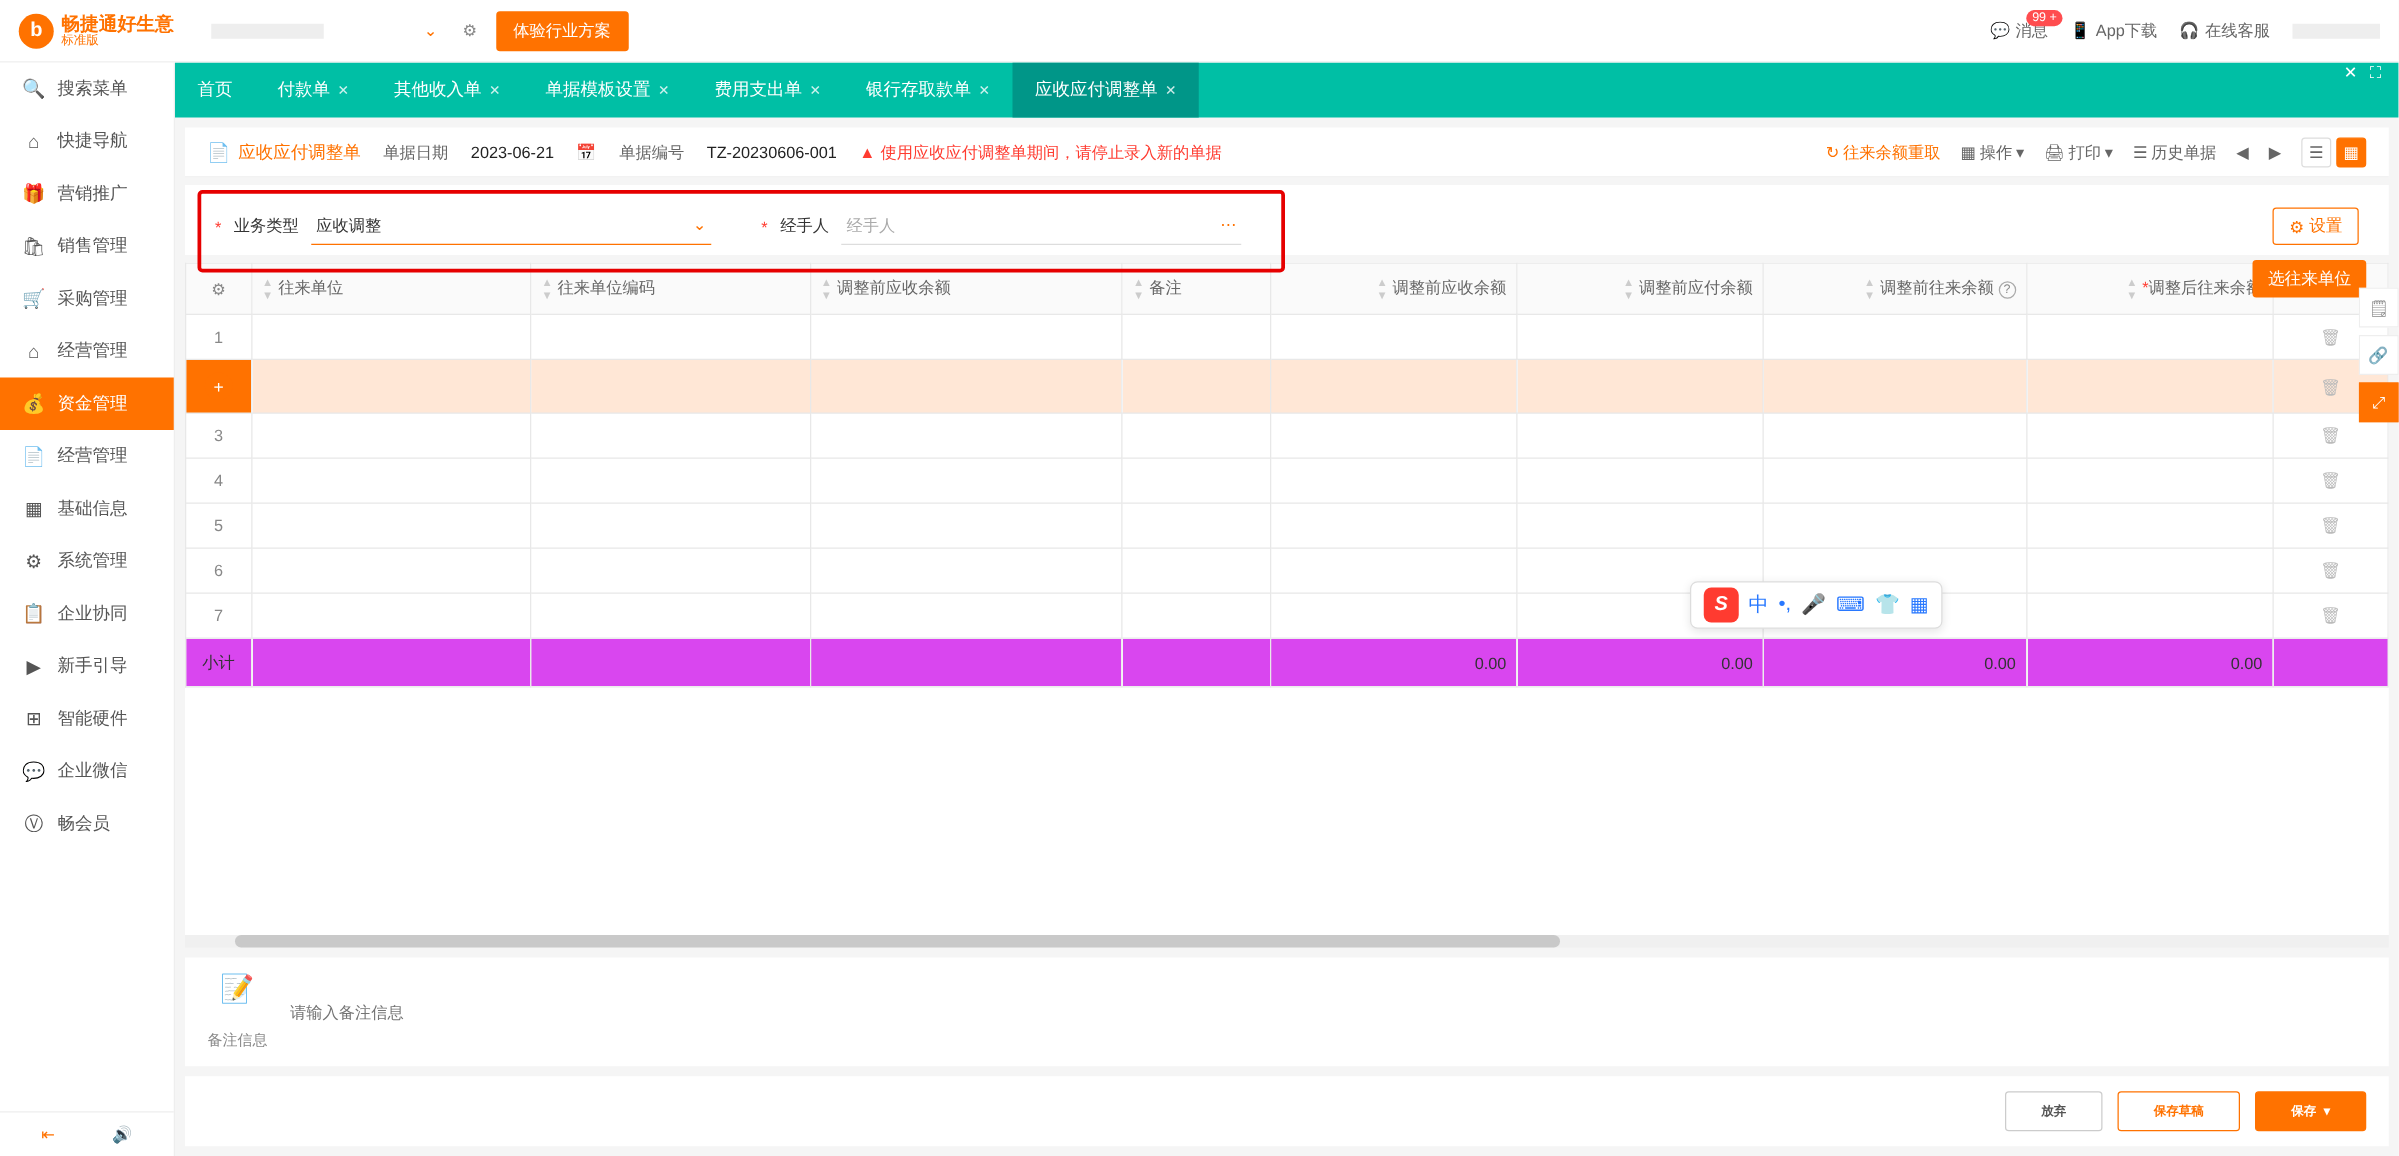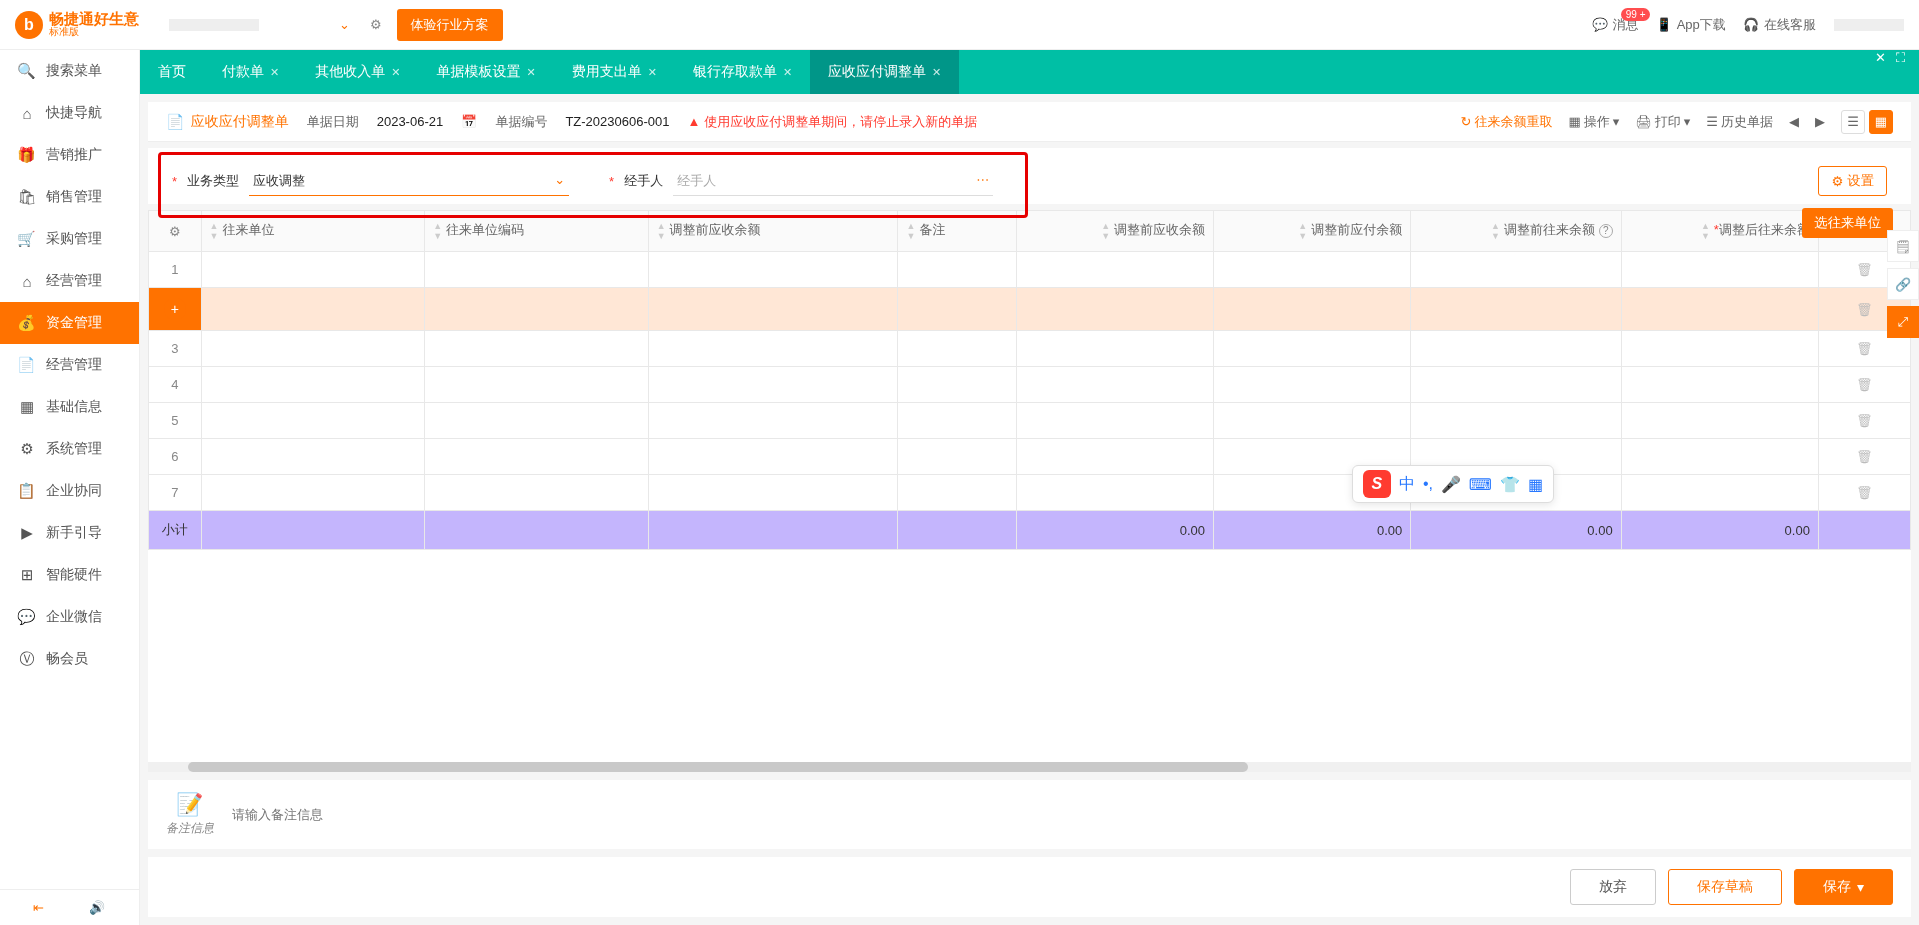--- a/index.html
+++ b/index.html
@@ -64,42 +64,42 @@
 th,td{border:1px solid #e8e8e8;padding:10px 8px;font-size:13px;text-align:left;white-space:nowrap;overflow:hidden;}
 th{background:#fafafa;color:#666;font-weight:normal;}
 th .sort{color:#ccc;font-size:9px;display:inline-flex;flex-direction:column;margin-right:4px;vertical-align:middle;}
 .rownum{text-align:center;width:40px;color:#888;}
 .gearcol{width:40px;text-align:center;color:#888;}
 .opcol{width:70px;text-align:center;}
 .trash{color:#bbb;cursor:pointer;}
 tr.active td{background:#ffe7d6;}
 tr.active .rownum{background:#ff7200;}
 .addbtn{width:22px;height:22px;background:#ff7200;color:#fff;border-radius:50%;display:inline-flex;align-items:center;justify-content:center;font-size:14px;}
-tr.subtotal td{background:#c4b5fd;text-align:right;color:#333;}
+tr.subtotal td{background:#d946ef;text-align:right;color:#333;}
 tr.subtotal td.lab{text-align:center;}
 .num{text-align:right;}
 .th-req{color:#ff3b30;}
 .qicon{display:inline-block;width:14px;height:14px;border:1px solid #aaa;border-radius:50%;font-size:10px;line-height:12px;text-align:center;color:#888;}
 
 .rtool{position:fixed;right:0;top:230px;display:flex;flex-direction:column;gap:6px;}
 .rtool div{width:32px;height:32px;background:#fff;border:1px solid #eee;display:flex;align-items:center;justify-content:center;color:#888;cursor:pointer;}
 .rtool div.on{background:#ff7200;color:#fff;border-color:#ff7200;}
 
 .ime{position:fixed;right:365px;top:465px;display:flex;align-items:center;gap:8px;background:#fff;border:1px solid #ddd;border-radius:6px;padding:4px 10px;box-shadow:0 2px 8px rgba(0,0,0,.1);}
 .ime .s{width:28px;height:28px;background:#ff3b30;color:#fff;border-radius:6px;display:flex;align-items:center;justify-content:center;font-weight:bold;font-style:italic;font-size:16px;}
 .ime .i{color:#2878ff;font-size:16px;}
 
 .remarks{margin:8px;background:#fff;display:flex;align-items:center;padding:12px 18px;gap:18px;}
 .rem-icon{display:flex;flex-direction:column;align-items:center;color:#00bfa5;}
 .rem-icon .ic{font-size:22px;}
-.rem-icon .tx{font-size:12px;color:#888;margin-top:2px;font-style:italic;}
+.rem-icon .tx{font-size:12px;color:#888;margin-top:20px;}
 .rem-input{flex:1;border:none;outline:none;color:#aaa;font-size:13px;}
 
 .footer{margin:0 8px 8px;background:#fff;padding:12px 18px;display:flex;justify-content:flex-end;gap:12px;}
-.btn{padding:8px 28px;border-radius:3px;cursor:pointer;font-size:14px;}
+.btn{padding:8px 28px;border-radius:3px;cursor:pointer;font-size:10px;font-weight:bold;}
 .btn-plain{background:#fff;border:1px solid #ccc;color:#555;}
 .btn-outline{background:#fff;border:1px solid #ff7200;color:#ff7200;}
 .btn-primary{background:#ff7200;border:1px solid #ff7200;color:#fff;display:flex;align-items:center;gap:6px;}
 .hscroll{height:10px;background:#f0f0f0;margin:0 8px;position:relative;}
 .hscroll .thumb{position:absolute;left:40px;width:1060px;height:10px;background:#c9c9c9;border-radius:5px;}
 </style>
 </head>
 <body>
 
 <div class="app">

